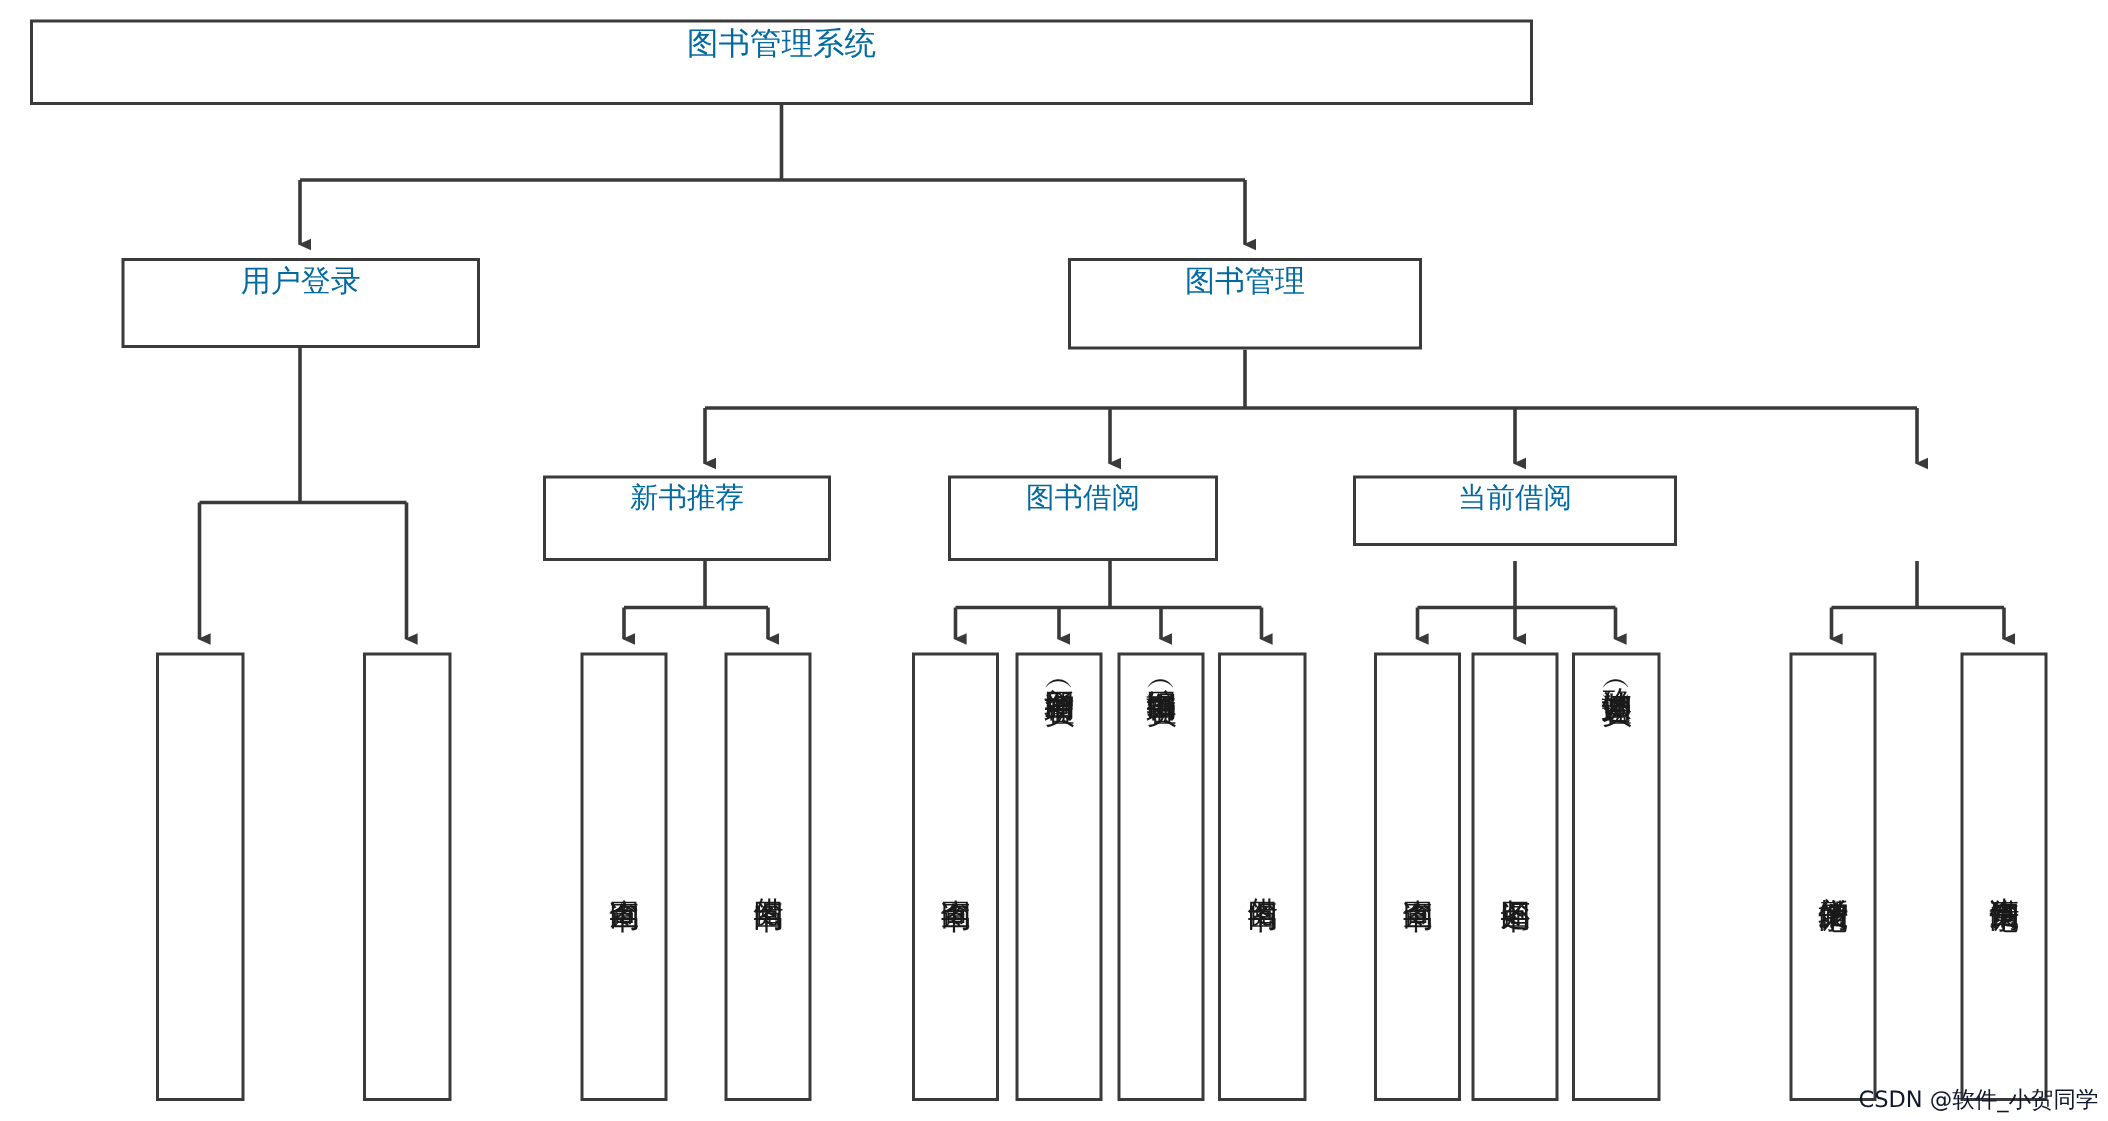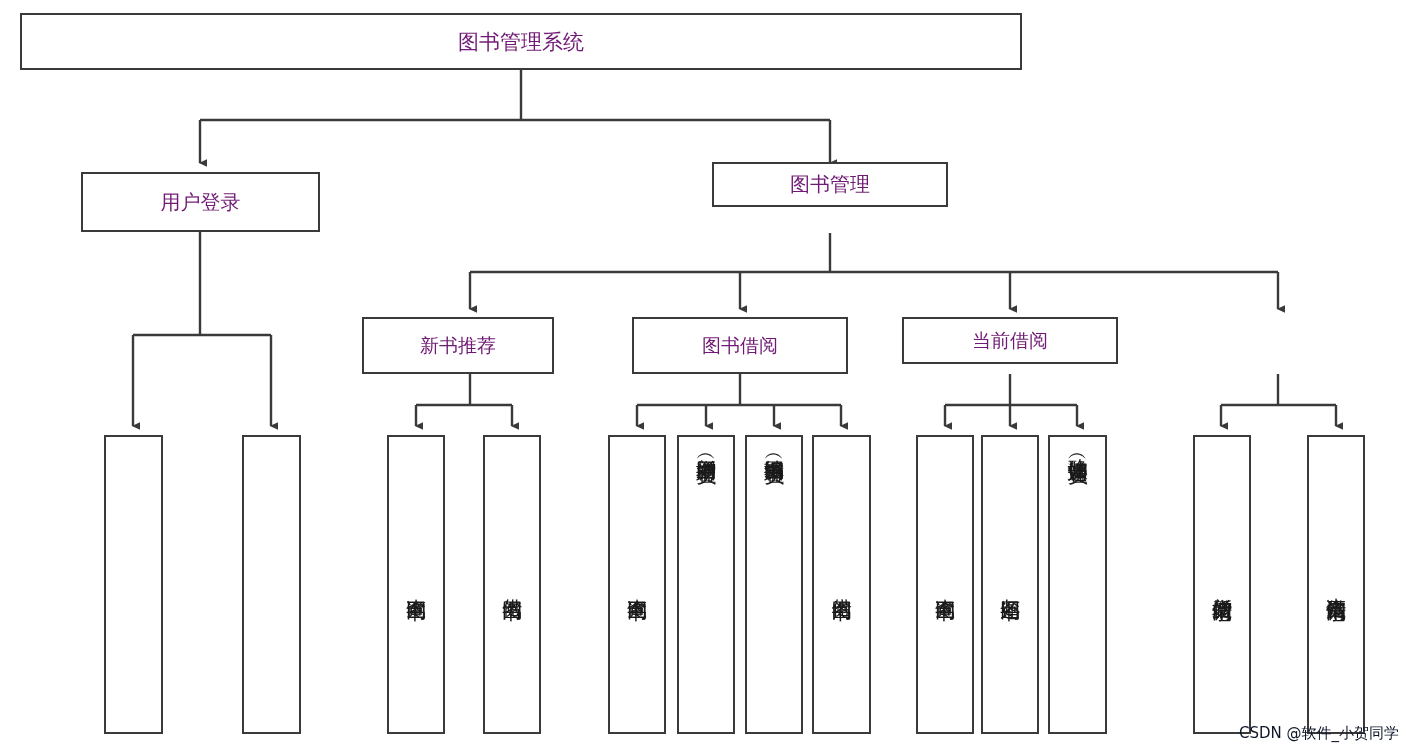--- a/index.html
+++ b/index.html
@@ -25,23 +25,23 @@
     width: 1405px;
     height: 747px;
     pointer-events: none;
   }
   .node {
     position: absolute;
     box-sizing: border-box;
     background: #ffffff;
     border: 2px solid #3a3a3a;
     display: flex;
-    align-items: center;
+    align-items: flex-start;
     justify-content: center;
-    color: #701a75;
+    color: #0369a1;
     z-index: 2;
   }
   .node.root {
     font-size: 21px;
   }
   .node.level2 {
     font-size: 20px;
   }
   .node.level3 {
     font-size: 19px;
@@ -144,28 +144,28 @@
     </g>
   </svg>
 
   <div class="node root" style="left:20px; top:13px; width:1002px; height:57px;">
     <span>图书管理系统</span>
   </div>
 
   <div class="node level2" style="left:81px; top:172px; width:239px; height:60px;">
     <span>用户登录</span>
   </div>
-  <div class="node level2" style="left:712px; top:162px; width:236px; height:45px;">
+  <div class="node level2" style="left:712px; top:172px; width:236px; height:61px;">
     <span>图书管理</span>
   </div>
 
   <div class="node level3" style="left:362px; top:317px; width:192px; height:57px;">
     <span>新书推荐</span>
   </div>
-  <div class="node level3" style="left:632px; top:317px; width:216px; height:57px;">
+  <div class="node level3" style="left:632px; top:317px; width:180px; height:57px;">
     <span>图书借阅</span>
   </div>
   <div class="node level3" style="left:902px; top:317px; width:216px; height:47px;">
     <span>当前借阅</span>
   </div>
 
   <div class="leaf align-bottom" style="left:104px; top:435px; width:59px; height:299px;">
     <span class="vtext">用户登录</span>
   </div>
   <div class="leaf align-bottom" style="left:242px; top:435px; width:59px; height:299px;">

